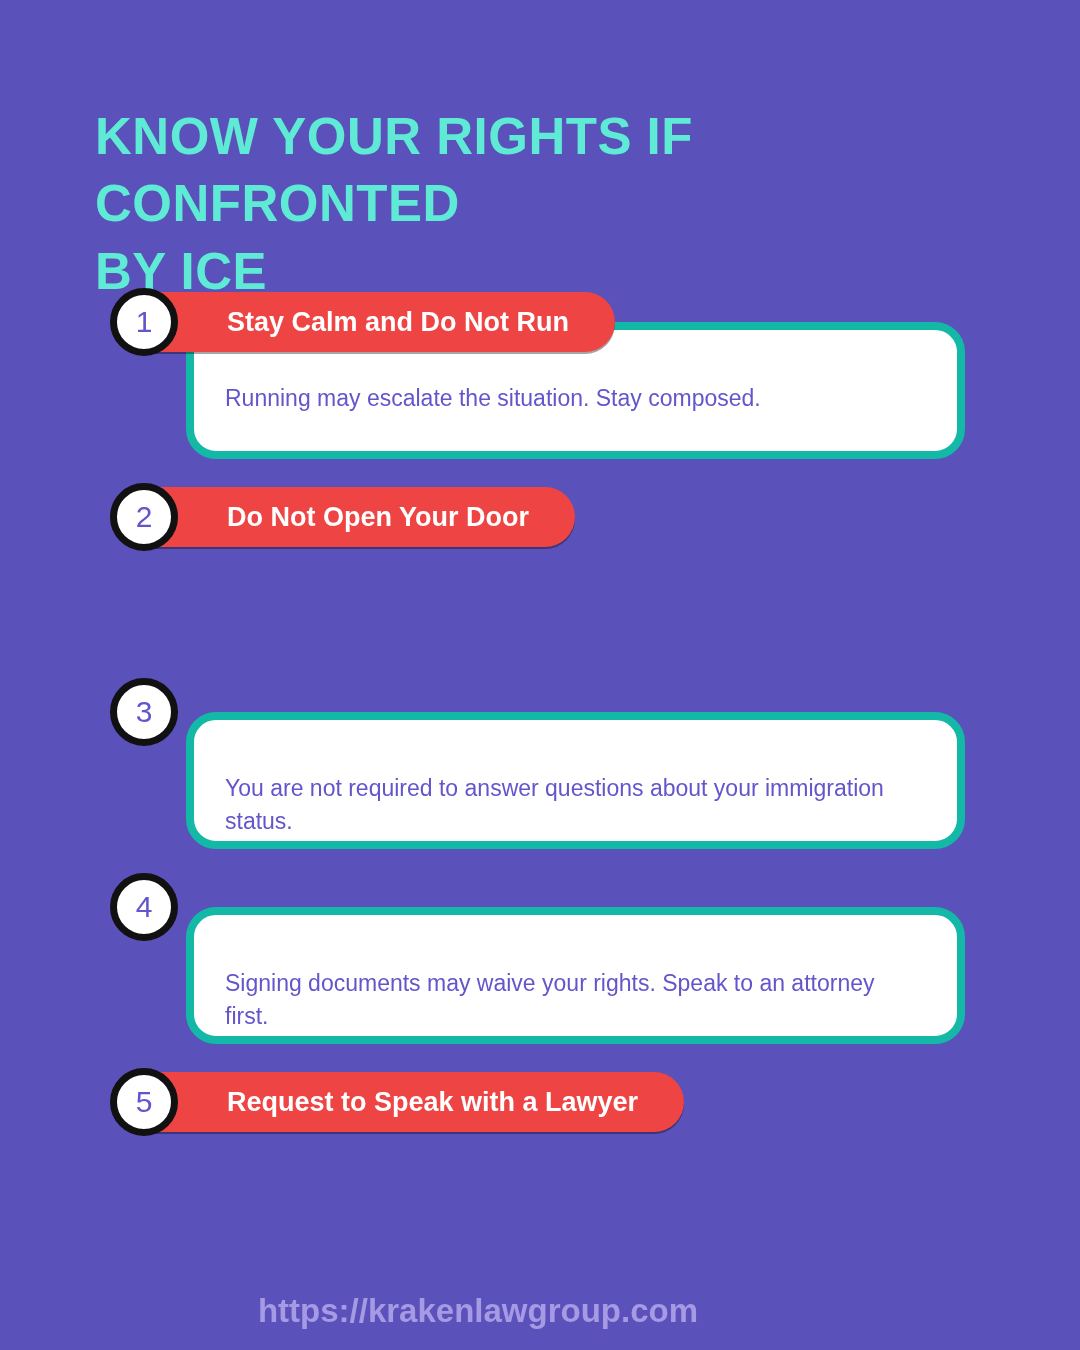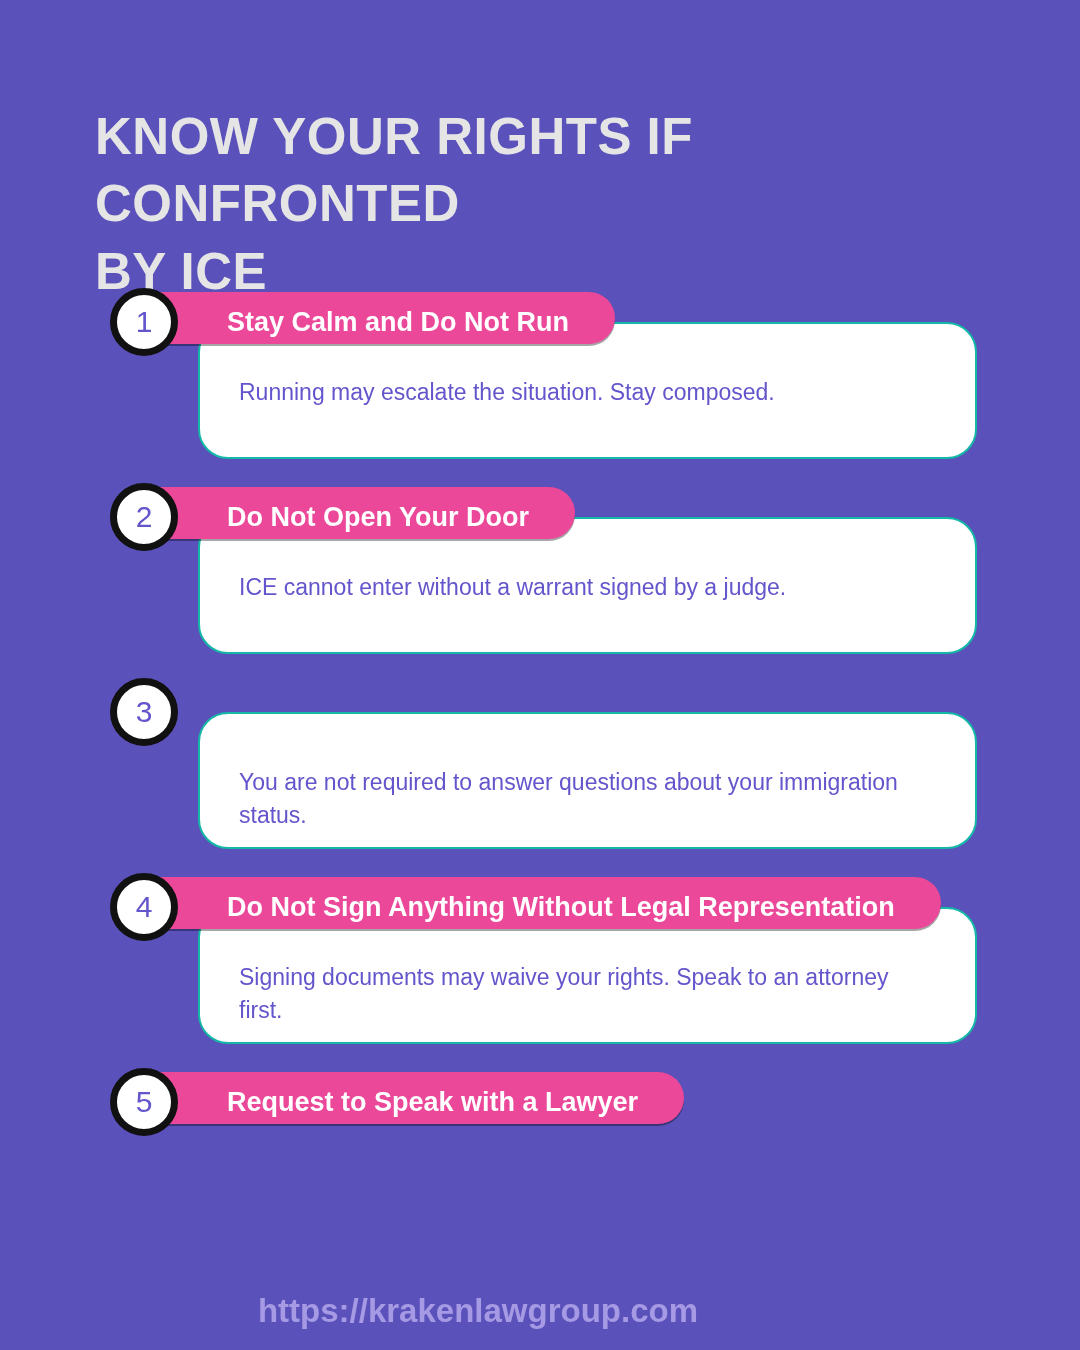--- a/index.html
+++ b/index.html
@@ -8,21 +8,21 @@
     position: relative;
     background: #5a51ba;
     font-family: "Liberation Sans", sans-serif;
     overflow: hidden;
   }
   .title {
     position: absolute;
     left: 95px;
     top: 103px;
     width: 910px;
-    color: #e5e5e5;
+    color: #5eead4;
     font-size: 51px;
     font-weight: 800;
     line-height: 1.32;
     letter-spacing: 0.5px;
   }
   .items {
     position: absolute;
     top: 288px;
     left: 0;
     width: 1080px;
@@ -30,38 +30,38 @@
   .item {
     position: relative;
     margin-left: 110px;
     width: 855px;
     height: 171px;
     margin-bottom: 24px;
   }
   .card {
     position: absolute;
     top: 34px;
-    left: 88px;
+    left: 76px;
     width: 779px;
     height: 137px;
     background: #ffffff;
-    border: 2px solid #14b8a6;
+    border: 8px solid #14b8a6;
     border-radius: 30px;
     z-index: 1;
-    padding: 52px 40px 0 39px;
+    padding: 52px 40px 0 31px;
     color: #6355cb;
     font-size: 23px;
     line-height: 33px;
   }
   .pill {
     position: absolute;
     top: 4px;
     left: 18px;
-    height: 52px;
-    background: #ec4899;
+    height: 60px;
+    background: #ef4444;
     border-radius: 30px;
     color: #ffffff;
     font-weight: 700;
     font-size: 27px;
     line-height: 60px;
     padding: 0 46px 0 99px;
     white-space: nowrap;
     z-index: 2;
     box-shadow: 0 2px 0 rgba(0,0,0,0.35);
   }
@@ -107,43 +107,39 @@
     <div class="card">
       <span>Running may escalate the situation. Stay composed.</span>
     </div>
     <div class="pill">Stay Calm and Do Not Run</div>
     <div class="num-circle">
       <span>1</span>
     </div>
   </div>
 
   <div class="item">
-    <div class="card">
-      <span>ICE cannot enter without a warrant signed by a judge.</span>
-    </div>
     <div class="pill">Do Not Open Your Door</div>
     <div class="num-circle">
       <span>2</span>
     </div>
   </div>
 
   <div class="item">
     <div class="card">
       <span>You are not required to answer questions about your immigration status.</span>
     </div>
     <div class="num-circle">
       <span>3</span>
     </div>
   </div>
 
   <div class="item">
     <div class="card">
       <span>Signing documents may waive your rights. Speak to an attorney first.</span>
     </div>
-    <div class="pill">Do Not Sign Anything Without Legal Representation</div>
     <div class="num-circle">
       <span>4</span>
     </div>
   </div>
 
   <div class="item">
     <div class="pill">Request to Speak with a Lawyer</div>
     <div class="num-circle">
       <span>5</span>
     </div>

